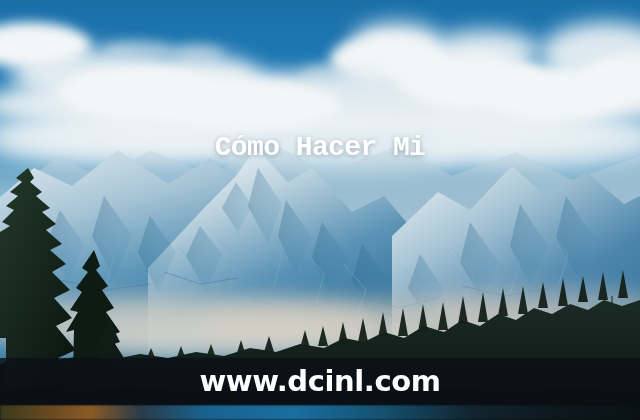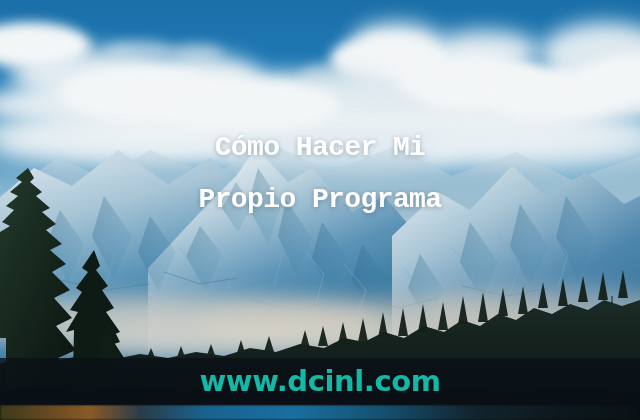--- a/index.html
+++ b/index.html
@@ -113,21 +113,21 @@
     top: 358px;
     width: 640px;
     height: 47px;
     background: rgba(10, 16, 22, 0.80);
     z-index: 14;
     display: flex;
     align-items: center;
     justify-content: center;
   }
   .footer-url {
-    color: #14b8a6;
+    color: #ffffff;
     font-family: "DejaVu Sans", sans-serif;
     font-weight: bold;
     font-size: 29px;
     line-height: 29px;
     letter-spacing: -0.4px;
     white-space: nowrap;
   }
 
   
   .bottom-strip {
@@ -351,21 +351,20 @@
       <path d="M136,418 L138,376 L130,378 L140,358 L150,378 L142,376 L144,418 Z"></path>
     </g>
 
     <path d="M0,420 L0,392 L40,386 L84,392 L130,386 L180,392 L232,388
              L288,394 L344,388 L400,394 L456,388 L512,394 L568,388
              L640,394 L640,420 Z" fill="#060d0b"></path>
   </svg>
 
   <div class="title-wrap">
     <span class="title-line">Cómo Hacer Mi</span>
-    <span class="title-line">Propio Programa</span>
   </div>
 
   <div class="bottom-strip"></div>
 
   <div class="footer-bar">
     <span class="footer-url">www.dcinl.com</span>
   </div>
 
 </div>
 

